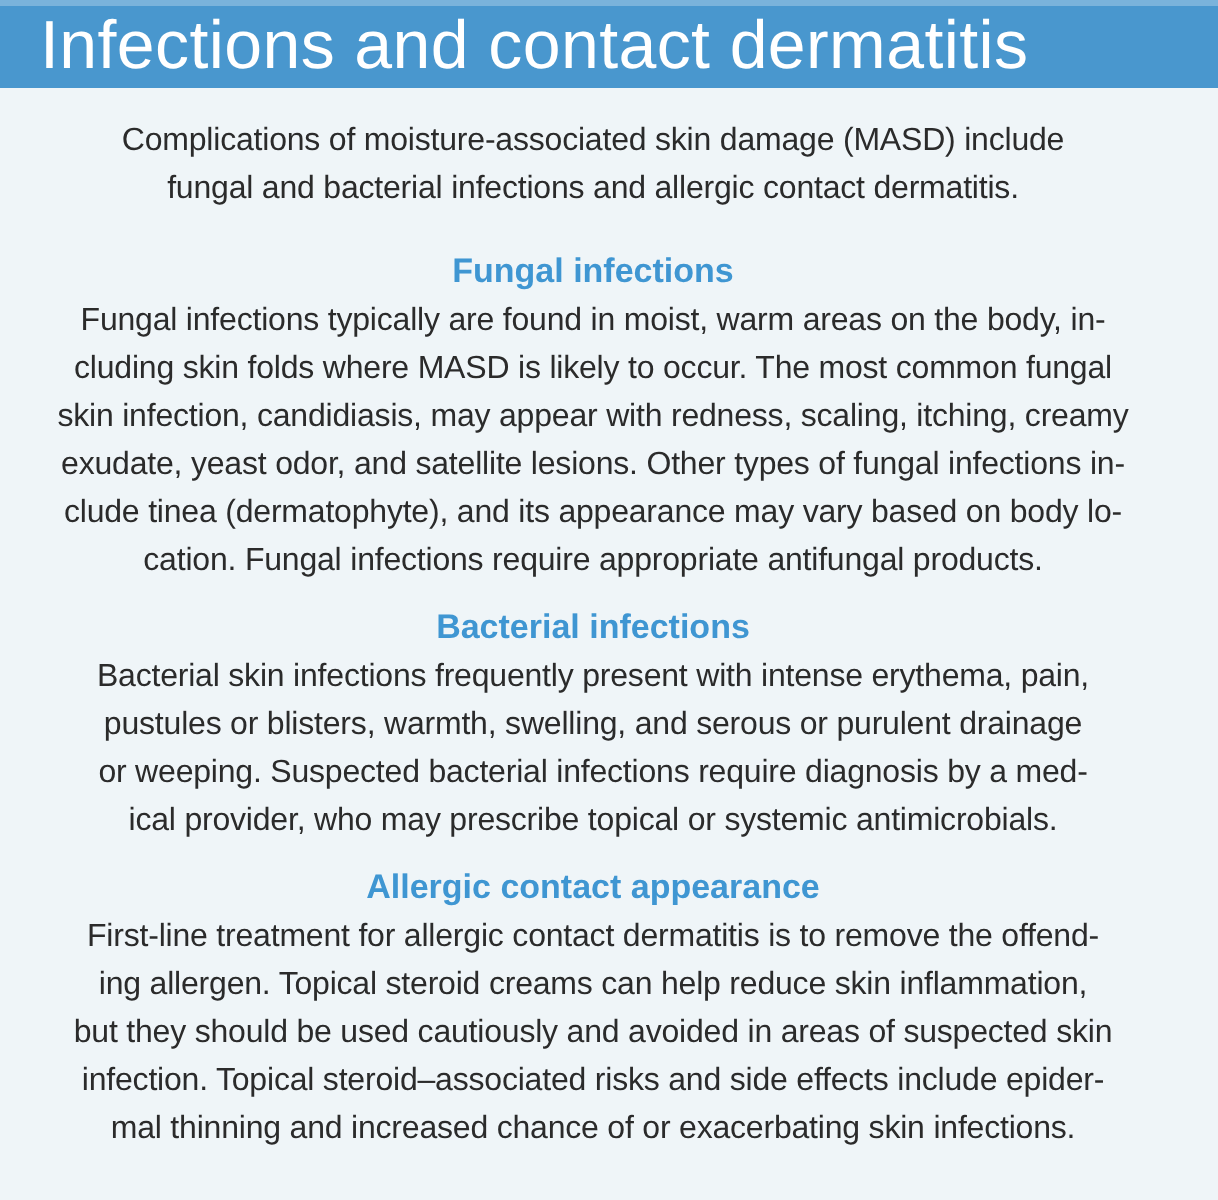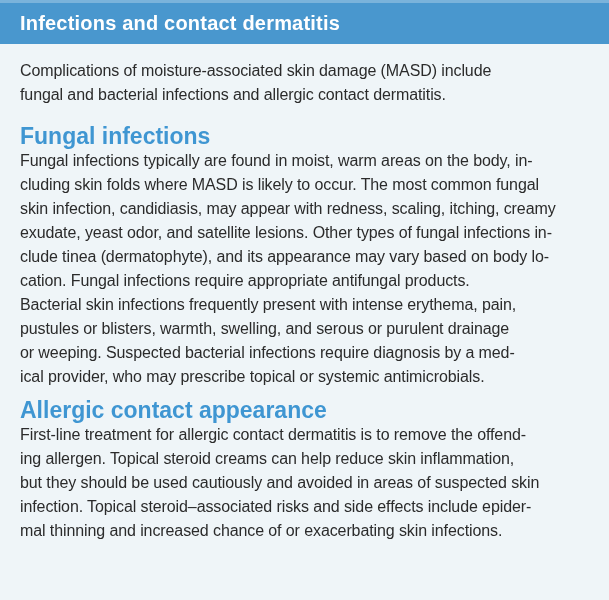--- a/index.html
+++ b/index.html
@@ -18,42 +18,43 @@
     background: #4997ce;
     border-top: 3px solid #7ab3db;
     height: 44px;
     display: flex;
     align-items: center;
     padding: 0 20px;
     box-sizing: border-box;
   }
   .panel-title {
     color: #ffffff;
-    font-size: 20px;
-    font-weight: 700;
+    font-size: 34px;
+    font-weight: 400;
     letter-spacing: 0.2px;
     white-space: nowrap;
   }
   .panel-content {
     padding: 15px 36px 0 20px;
+    text-align: center;
   }
   .para {
     font-size: 16px;
     line-height: 24px;
     color: #2b2b2b;
     letter-spacing: -0.1px;
     white-space: pre-line;
     margin: 0;
   }
   .intro {
     margin-bottom: 16px;
   }
   .section-heading {
     margin: 8px 0 0 0;
-    font-size: 23px;
+    font-size: 17px;
     line-height: 26px;
     font-weight: 700;
     color: #3f96d2;
   }
 </style>
 </head>
 <body>
 
 <div class="panel">
   <div class="panel-header">
@@ -66,20 +67,21 @@
 fungal and bacterial infections and allergic contact dermatitis.</p>
 
     <h3 class="section-heading">Fungal infections</h3>
     <p class="para">Fungal infections typically are found in moist, warm areas on the body, in-
 cluding skin folds where MASD is likely to occur. The most common fungal
 skin infection, candidiasis, may appear with redness, scaling, itching, creamy
 exudate, yeast odor, and satellite lesions. Other types of fungal infections in-
 clude tinea (dermatophyte), and its appearance may vary based on body lo-
 cation. Fungal infections require appropriate antifungal products.</p>
 
+    <h3 class="section-heading">Bacterial infections</h3>
     <p class="para">Bacterial skin infections frequently present with intense erythema, pain,
 pustules or blisters, warmth, swelling, and serous or purulent drainage
 or weeping. Suspected bacterial infections require diagnosis by a med-
 ical provider, who may prescribe topical or systemic antimicrobials.</p>
 
     <h3 class="section-heading">Allergic contact appearance</h3>
     <p class="para">First-line treatment for allergic contact dermatitis is to remove the offend-
 ing allergen. Topical steroid creams can help reduce skin inflammation,
 but they should be used cautiously and avoided in areas of suspected skin
 infection. Topical steroid–associated risks and side effects include epider-

